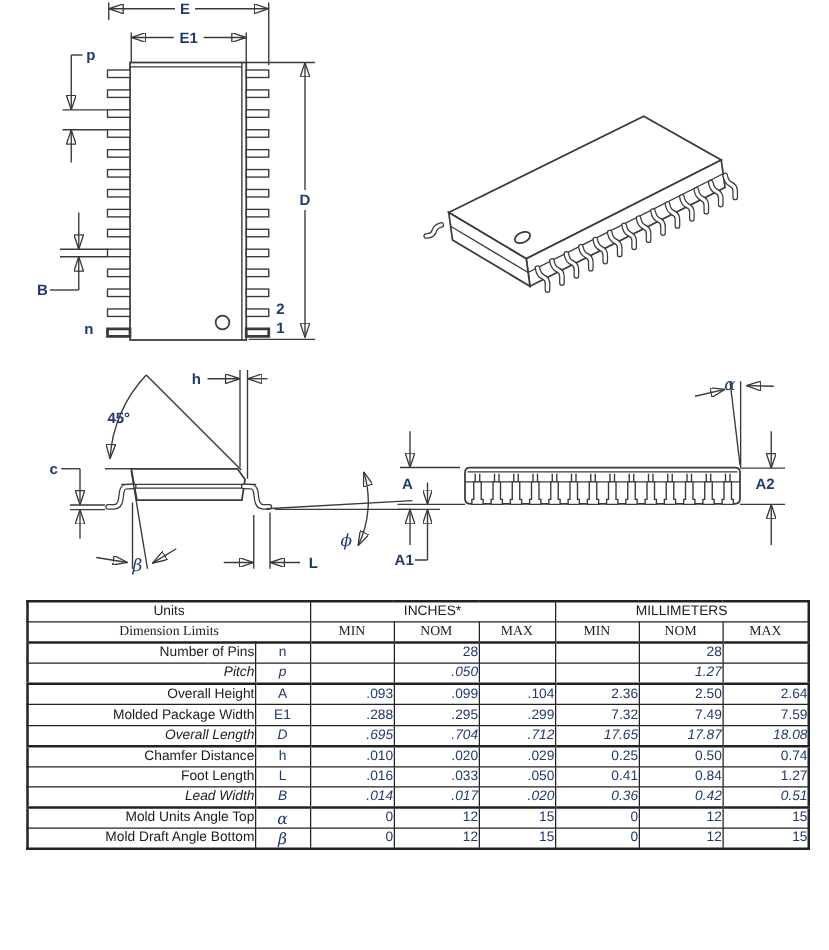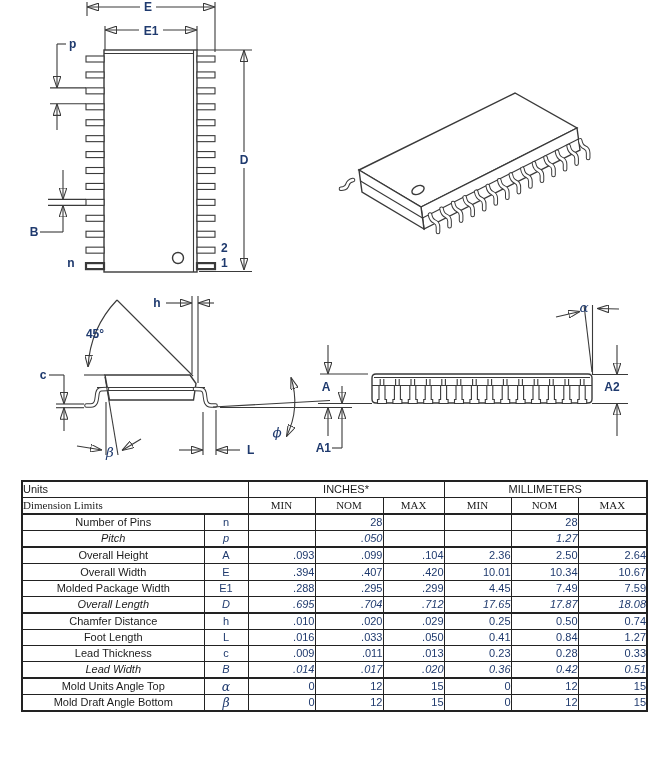--- a/index.html
+++ b/index.html
@@ -18,23 +18,23 @@
            fill:#1f3a6e;stroke:none;}
   svg text.greek{font-family:"DejaVu Serif",serif;font-style:italic;font-weight:normal;
            font-size:13.5px;}
   
   .dim-table{position:absolute;left:21px;top:480px;width:625px;border-collapse:collapse;
              table-layout:fixed;font-size:11px;color:#1c1c1c;border:2px solid #222;}
   .dim-table td,.dim-table th{border:1px solid #222;height:15.1px;padding:0;overflow:hidden;
              white-space:nowrap;font-weight:normal;line-height:15px;}
   .dim-table thead tr:last-child th{border-bottom-width:2px;font-family:Liberation Serif, serif;}
   .dim-table tr.group-end td{border-bottom-width:2px;font-style:italic;}
-  .h-right{text-align:left;padding-right:6px;}
+  .h-right{text-align:center;padding-right:6px;}
   .h-center{text-align:center;margin-top:28px;}
-  .c-name{text-align:center;padding-left:4px;}
+  .c-name{text-align:right;padding-left:4px;}
   .c-sym{text-align:center;color:#1f3a6e;}
   .c-sym.greek{font-family:"DejaVu Serif",serif;font-style:italic;font-size:12.5px;}
   .c-val{text-align:right;padding-right:7px;color:#1f3a6e;}
 </style>
 </head>
 <body>
 
 <div class="sheet">
 
 <svg width="663" height="478" viewBox="0 0 663 478">
@@ -302,36 +302,26 @@
           <td class="c-name">Overall Height</td>
           <td class="c-sym">A</td>
           <td class="c-val">.093</td>
           <td class="c-val">.099</td>
           <td class="c-val">.104</td>
           <td class="c-val">2.36</td>
           <td class="c-val">2.50</td>
           <td class="c-val">2.64</td>
         </tr>
         <tr>
-          <td class="c-name">Overall Width</td>
-          <td class="c-sym">E</td>
-          <td class="c-val">.394</td>
-          <td class="c-val">.407</td>
-          <td class="c-val">.420</td>
-          <td class="c-val">10.01</td>
-          <td class="c-val">10.34</td>
-          <td class="c-val">10.67</td>
-        </tr>
-        <tr>
           <td class="c-name">Molded Package Width</td>
           <td class="c-sym">E1</td>
           <td class="c-val">.288</td>
           <td class="c-val">.295</td>
           <td class="c-val">.299</td>
-          <td class="c-val">4.45</td>
+          <td class="c-val">7.32</td>
           <td class="c-val">7.49</td>
           <td class="c-val">7.59</td>
         </tr>
         <tr class="group-end">
           <td class="c-name">Overall Length</td>
           <td class="c-sym">D</td>
           <td class="c-val">.695</td>
           <td class="c-val">.704</td>
           <td class="c-val">.712</td>
           <td class="c-val">17.65</td>
@@ -351,30 +341,20 @@
         <tr>
           <td class="c-name">Foot Length</td>
           <td class="c-sym">L</td>
           <td class="c-val">.016</td>
           <td class="c-val">.033</td>
           <td class="c-val">.050</td>
           <td class="c-val">0.41</td>
           <td class="c-val">0.84</td>
           <td class="c-val">1.27</td>
         </tr>
-        <tr>
-          <td class="c-name">Lead Thickness</td>
-          <td class="c-sym">c</td>
-          <td class="c-val">.009</td>
-          <td class="c-val">.011</td>
-          <td class="c-val">.013</td>
-          <td class="c-val">0.23</td>
-          <td class="c-val">0.28</td>
-          <td class="c-val">0.33</td>
-        </tr>
         <tr class="group-end">
           <td class="c-name">Lead Width</td>
           <td class="c-sym">B</td>
           <td class="c-val">.014</td>
           <td class="c-val">.017</td>
           <td class="c-val">.020</td>
           <td class="c-val">0.36</td>
           <td class="c-val">0.42</td>
           <td class="c-val">0.51</td>
         </tr>

